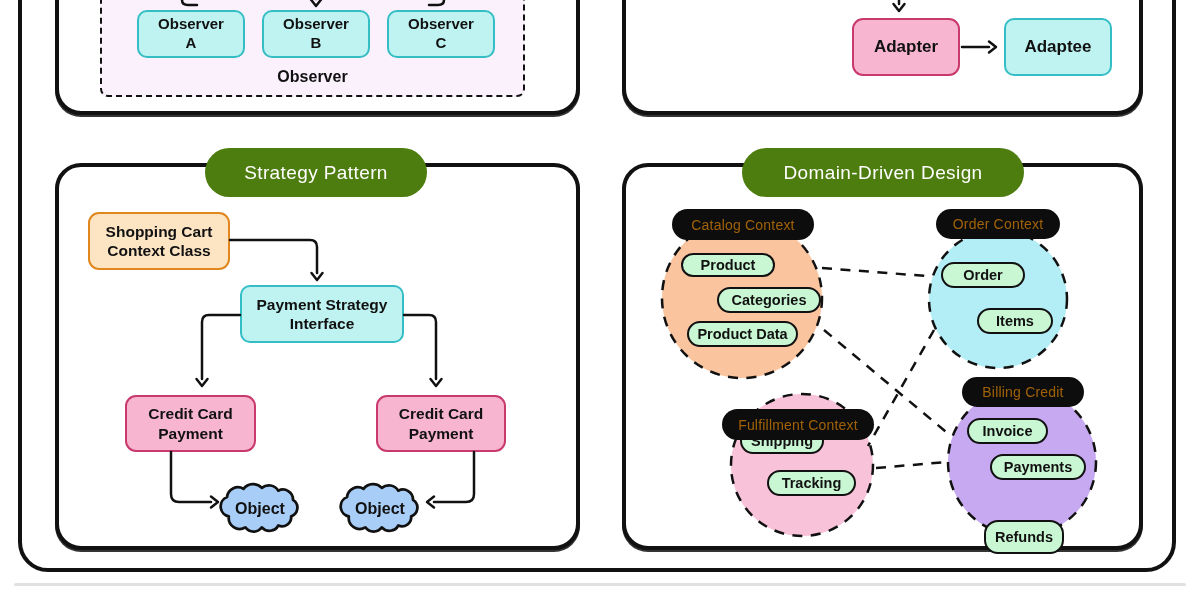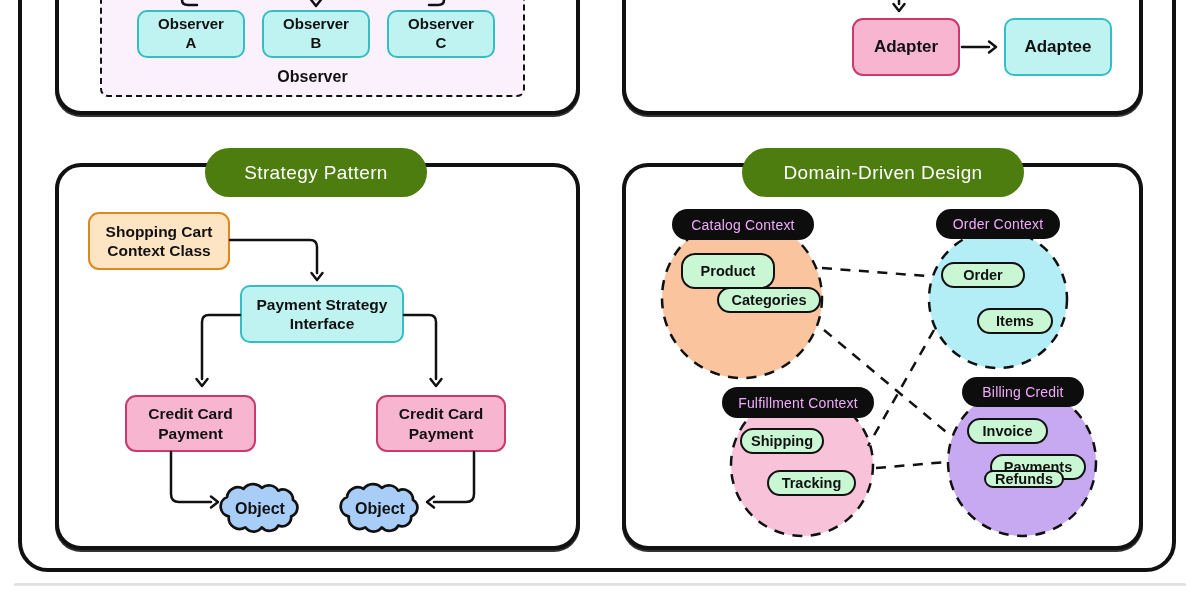--- a/index.html
+++ b/index.html
@@ -16,21 +16,21 @@
     font-weight:600;text-align:center;z-index:3;box-sizing:border-box;color:#111;}
   .box .ln{display:block;line-height:1.25;}
   .cyan{background:#bff3f1;border:2.5px solid #35bdc5;border-radius:10px;}
   .pink{background:#f8b5d0;border:2.5px solid #c93a6c;border-radius:11px;}
   .orange{background:#fde5c4;border:2.5px solid #e0871d;border-radius:11px;}
   .obs-group{position:absolute;left:100px;top:-24px;width:425px;height:121px;background:#fbf1fd;
     border:2.5px dashed #111;border-radius:8px;z-index:2;box-sizing:border-box;}
   .obs-label{position:absolute;left:100px;top:68px;width:425px;text-align:center;
     font-size:16px;font-weight:600;z-index:3;}
   .ctx-circle{position:absolute;border-radius:50%;z-index:2;}
-  .ctx-pill{position:absolute;background:#0d0d0d;color:#f0abfc;border-radius:17px;
+  .ctx-pill{position:absolute;background:#0d0d0d;color:#a16207;border-radius:17px;
     display:flex;align-items:center;justify-content:center;font-size:14px;font-weight:500;
     letter-spacing:.2px;z-index:5;white-space:nowrap;}
   .item-pill{position:absolute;background:#c9f6d3;border:2.2px solid #111;border-radius:14px;
     display:flex;align-items:center;justify-content:center;font-size:14.5px;font-weight:600;
     z-index:4;box-sizing:border-box;white-space:nowrap;}
   .cloud-svg{position:absolute;z-index:3;overflow:visible;}
   .cloud-label{position:absolute;z-index:4;font-weight:600;font-size:16px;text-align:center;}
   svg.lines{position:absolute;left:0;top:0;width:1200px;height:600px;z-index:3;pointer-events:none;}
   .ln-solid{fill:none;stroke:#111;stroke-width:2.5;stroke-linecap:round;stroke-linejoin:round;}
   .ln-dash{fill:none;stroke:#111;stroke-width:2.5;stroke-linecap:butt;stroke-dasharray:10 8.5;}
@@ -105,60 +105,63 @@
 
   <div class="panel" style="left:622px;top:163px;width:521px;height:387px;"></div>
   <div class="title-pill" style="left:742px;top:148px;width:282px;height:49px;">
     <span>Domain-Driven Design</span>
   </div>
 
   <div class="ctx-circle" style="left:662px;top:218px;width:160px;height:160px;background:#f9c49e;"></div>
   <div class="ctx-pill" style="left:672px;top:209px;width:142px;height:31px;">
     <span>Catalog Context</span>
   </div>
-  <div class="item-pill" style="left:681px;top:253px;width:94px;height:36px;">
+  <div class="item-pill" style="left:681px;top:253px;width:94px;height:24px;">
     <span>Product</span>
   </div>
   <div class="item-pill" style="left:717px;top:287px;width:104px;height:26px;">
     <span>Categories</span>
+  </div>
+  <div class="item-pill" style="left:687px;top:321px;width:111px;height:26px;">
+    <span>Product Data</span>
   </div>
 
   <div class="ctx-circle" style="left:929px;top:230px;width:138px;height:138px;background:#b3edf6;"></div>
   <div class="ctx-pill" style="left:936px;top:209px;width:124px;height:30px;">
     <span>Order Context</span>
   </div>
   <div class="item-pill" style="left:941px;top:262px;width:84px;height:26px;">
     <span>Order</span>
   </div>
   <div class="item-pill" style="left:977px;top:308px;width:76px;height:26px;">
     <span>Items</span>
   </div>
 
   <div class="ctx-circle" style="left:731px;top:394px;width:142px;height:142px;background:#f8c2d9;"></div>
-  <div class="ctx-pill" style="left:722px;top:387px;width:152px;height:31px;">
+  <div class="ctx-pill" style="left:722px;top:409px;width:152px;height:31px;">
     <span>Fulfillment Context</span>
   </div>
   <div class="item-pill" style="left:740px;top:428px;width:84px;height:26px;">
     <span>Shipping</span>
   </div>
   <div class="item-pill" style="left:767px;top:470px;width:89px;height:26px;">
     <span>Tracking</span>
   </div>
 
   <div class="ctx-circle" style="left:948px;top:388px;width:148px;height:148px;background:#c7a9f2;"></div>
   <div class="ctx-pill" style="left:962px;top:377px;width:122px;height:30px;">
     <span>Billing Credit</span>
   </div>
   <div class="item-pill" style="left:967px;top:418px;width:81px;height:26px;">
     <span>Invoice</span>
   </div>
   <div class="item-pill" style="left:990px;top:454px;width:96px;height:26px;">
     <span>Payments</span>
   </div>
-  <div class="item-pill" style="left:984px;top:470px;width:80px;height:18px;">
+  <div class="item-pill" style="left:984px;top:520px;width:80px;height:34px;">
     <span>Refunds</span>
   </div>
 
   <svg class="lines">
     <defs>
       <marker id="arw" markerUnits="userSpaceOnUse" markerWidth="16" markerHeight="16" refX="4" refY="8" orient="auto">
         <path d="M4 2.5 L11 8 L4 13.5" fill="none" stroke="#111" stroke-width="2.5" stroke-linecap="round" stroke-linejoin="round"></path>
       </marker>
     </defs>
 

